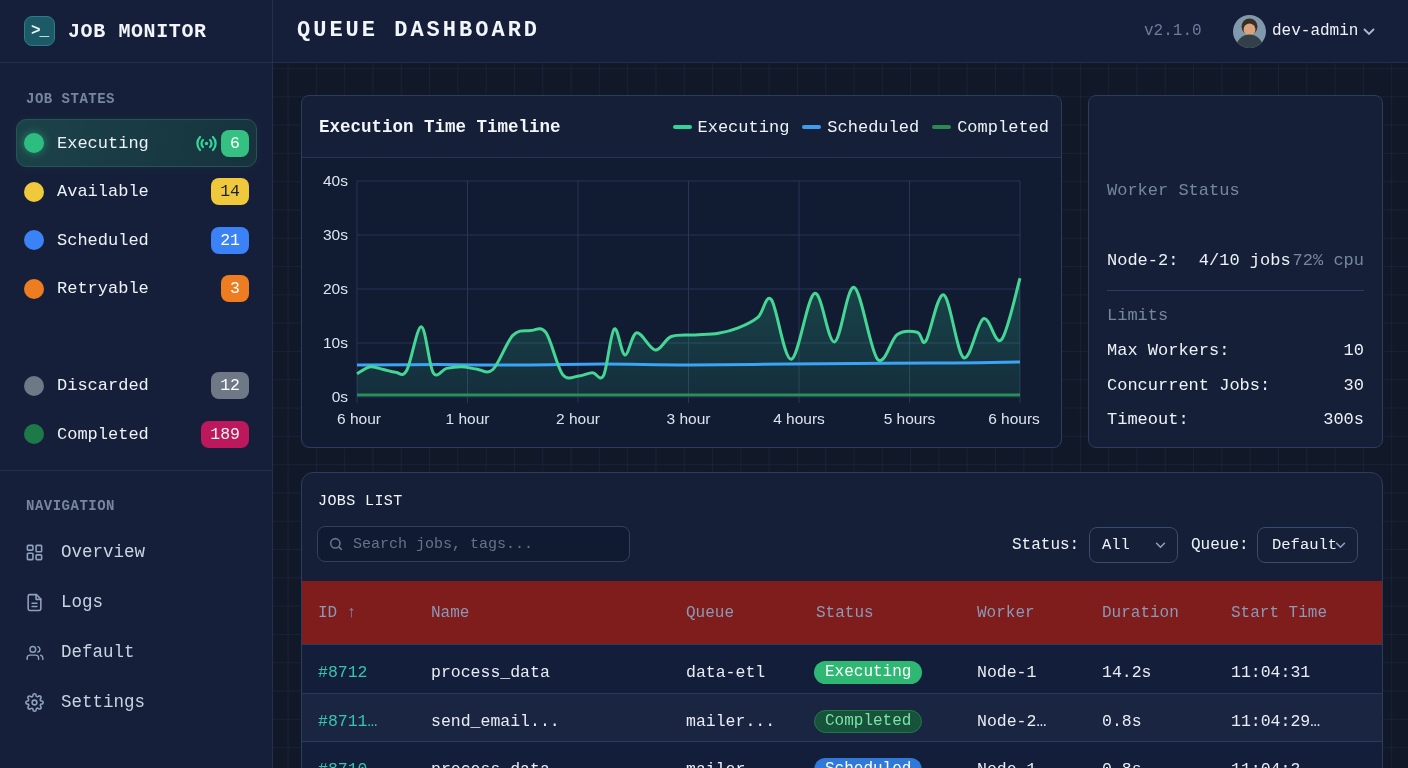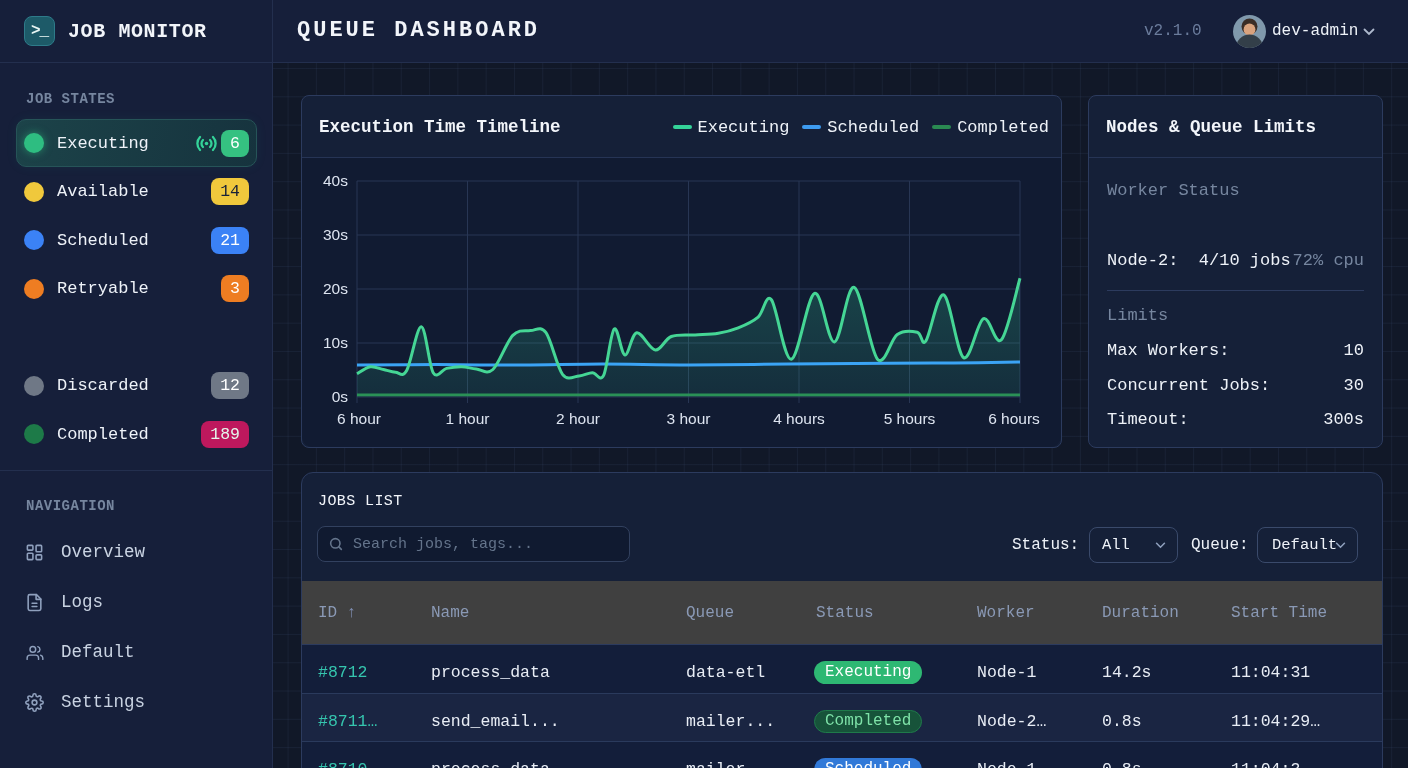--- a/index.html
+++ b/index.html
@@ -179,23 +179,20 @@
           <text x="386.5" y="266">3 hour</text>
       <text x="497" y="266">4 hours</text>
           <text x="607.5" y="266">5 hours</text>
           <text x="712" y="266">6 hours</text>
         </g>
     </g>
   </svg>
 </div>
 
 <div class="card" style="left:1088px;top:95px;width:295px;height:353px">
-  <div class="card-hd">
-      <div class="card-title">Nodes &amp; Queue Limits</div>
-    </div>
   <div style="position:absolute;left:18px;right:18px;top:0;bottom:0;font-size:17px">
     <div style="position:absolute;top:85px;color:#76869f">Worker Status</div>
     <div style="position:absolute;top:155px;color:#eef2f8;left:0;right:0">Node-2:&nbsp;&nbsp;4/10 jobs<span style="position:absolute;right:0;color:#76869f">72% cpu</span></div>
     <div style="position:absolute;top:194px;left:0;right:0;border-top:1px solid #2c3b5e"></div>
     <div style="position:absolute;top:210px;color:#76869f">Limits</div>
     <div style="position:absolute;top:245px;left:0;right:0;color:#eef2f8"><span>Max Workers:</span><span style="position:absolute;right:0">10</span></div>
     <div style="position:absolute;top:280px;left:0;right:0;color:#eef2f8"><span>Concurrent Jobs:</span><span style="position:absolute;right:0">30</span></div>
     <div style="position:absolute;top:314px;left:0;right:0;color:#eef2f8"><span>Timeout:</span><span style="position:absolute;right:0">300s</span></div>
   </div>
 </div>
@@ -218,21 +215,21 @@
         </svg>
     </div>
     <span style="position:absolute;left:889px;top:3px;font-size:16px;color:#eef2f8">Queue:</span>
     <div style="position:absolute;left:955px;top:-6px;width:101px;height:36px;border:1px solid #3a4a6b;border-radius:8px;display:flex;align-items:center">
       <span style="margin-left:14px;font-size:15.5px;color:#eef2f8">Default</span>
       <svg style="position:absolute;right:11px" width="11" height="7" viewBox="0 0 12 8" fill="none" stroke="#8fa0bd" stroke-width="1.8" stroke-linecap="round">
           <path d="M1.5 1.5L6 6l4.5-4.5"></path>
         </svg>
     </div>
   </div>
-  <div style="position:absolute;left:0;right:0;top:108px;height:64px;background:#404040;border-bottom:1px solid #2c3b5e;font-size:16px;color:#8a99b5">
+  <div style="position:absolute;left:0;right:0;top:108px;height:64px;background:#7f1d1d;border-bottom:1px solid #2c3b5e;font-size:16px;color:#8a99b5">
     <span style="position:absolute;left:16px;top:23px">ID <span style="color:#7e8db0">↑</span></span>
     <span style="position:absolute;left:129px;top:23px">Name</span>
     <span style="position:absolute;left:384px;top:23px">Queue</span>
     <span style="position:absolute;left:514px;top:23px">Status</span>
     <span style="position:absolute;left:675px;top:23px">Worker</span>
     <span style="position:absolute;left:800px;top:23px">Duration</span>
     <span style="position:absolute;left:929px;top:23px">Start Time</span>
   </div>
   <div style="position:absolute;left:0;right:0;top:172px;height:49px;background:#131e3a;border-bottom:1px solid #2a3a5c;font-size:16.5px">
     <span style="position:absolute;left:16px;top:18px;color:#35c5ae">#8712</span>

